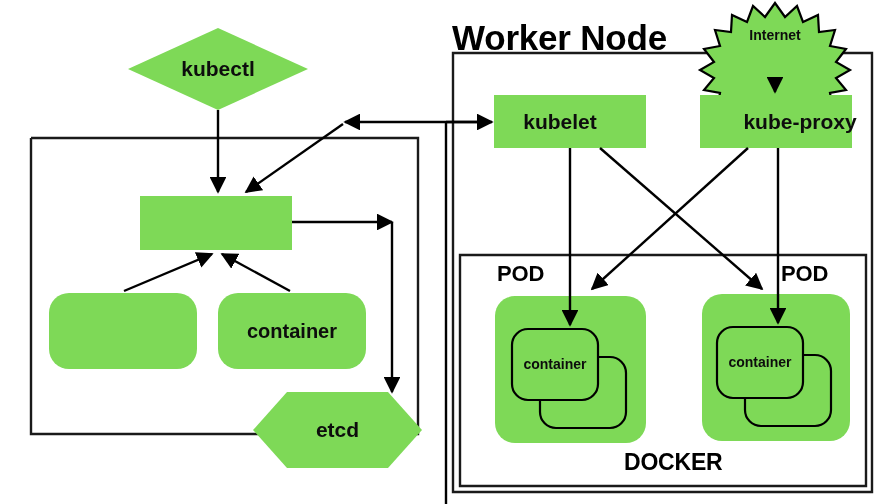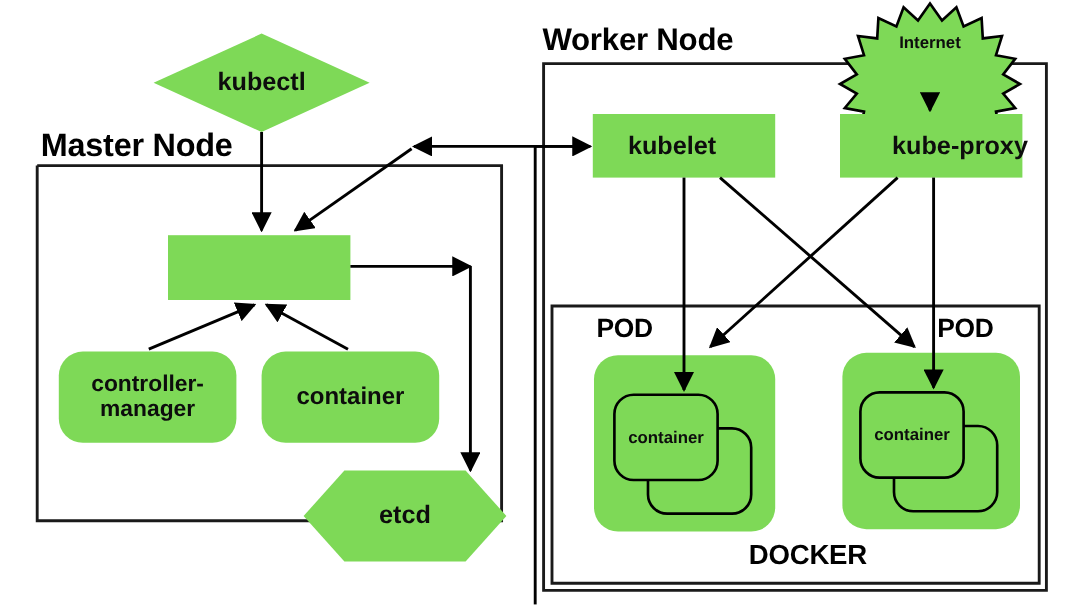--- a/index.html
+++ b/index.html
@@ -117,31 +117,26 @@
     <line x1="570" y1="148" x2="570" y2="325" stroke="#000000" stroke-width="2.4" marker-end="url(#arrow)"></line>
 
     <line x1="600" y1="148" x2="762" y2="289" stroke="#000000" stroke-width="2.4" marker-end="url(#arrow)"></line>
 
     <line x1="748" y1="148" x2="592" y2="289" stroke="#000000" stroke-width="2.4" marker-end="url(#arrow)"></line>
 
     <line x1="778" y1="148" x2="778" y2="323" stroke="#000000" stroke-width="2.4" marker-end="url(#arrow)"></line>
 
   </svg>
 
-  <div class="node-label" style="left:34px; top:106px; font-size:27px;">Master Node</div>
 
-  <div class="node-label" style="left:452px; top:18px; font-size:26px;">Worker Node</div>
+  <div class="node-label" style="left:452px; top:18px; font-size:35px;">Worker Node</div>
 
   <div class="shape-text" style="left:128px; top:47px; width:180px; height:44px; font-size:21px;">kubectl</div>
 
 
-  <div class="shape-text" style="left:49px; top:293px; width:148px; height:76px; font-size:19px; flex-direction:column;">
-    <span>controller-</span>
-    <span>manager</span>
-  </div>
 
   <div class="shape-text" style="left:218px; top:293px; width:148px; height:76px; font-size:20px;">container</div>
 
   <div class="shape-text" style="left:253px; top:392px; width:169px; height:76px; font-size:21px;">etcd</div>
 
   <div class="shape-text" style="left:700px; top:22px; width:150px; height:28px; font-size:14px;">Internet</div>
 
   <div class="shape-text" style="left:494px; top:95px; width:132px; height:53px; font-size:21px;text-align:right;">kubelet</div>
 
   <div class="shape-text" style="left:700px; top:95px; width:132px; height:53px; font-size:21px;margin-left:34px;">kube-proxy</div>

